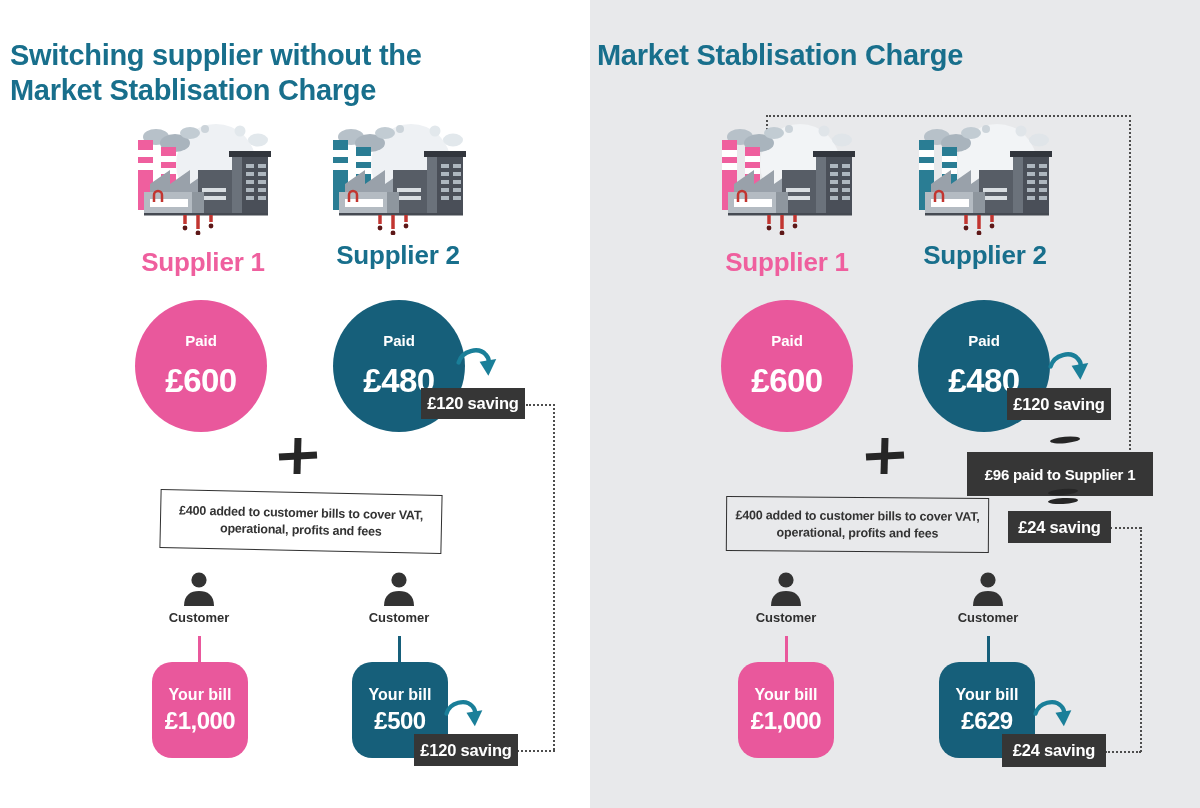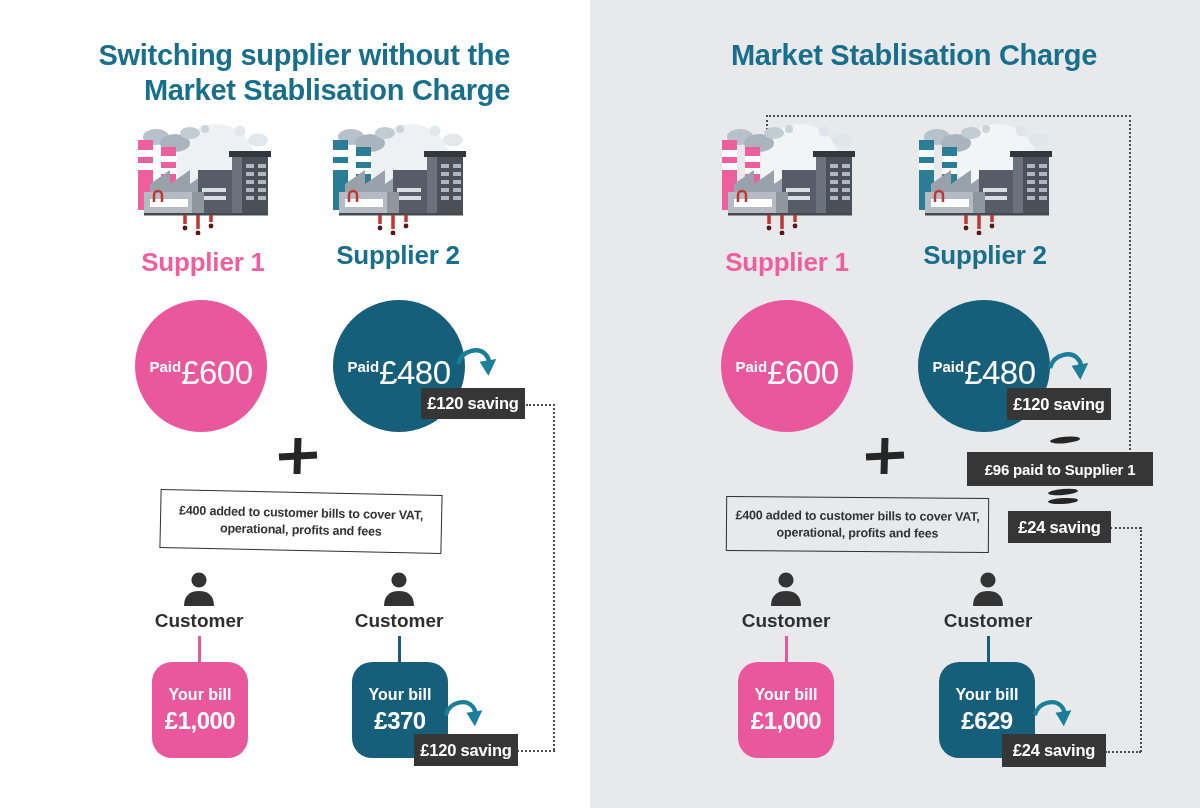--- a/index.html
+++ b/index.html
@@ -1,36 +1,36 @@
 <!DOCTYPE html>
 <html><head>
 <meta charset="utf-8">
 <style>
   html,body{margin:0;padding:0;background:#fff;}
   #stage{position:relative;width:1200px;height:808px;background:#ffffff;overflow:hidden;
          font-family:"Liberation Sans",sans-serif;color:#2e2e2e;}
   .abs{position:absolute;}
   .panel-bg{background:#e8e9eb;}
-  .title{font-size:29px;font-weight:700;color:#186f8c;text-align:right;line-height:1.22;letter-spacing:-0.3px;}
+  .title{font-size:29px;font-weight:700;color:#186f8c;text-align:left;line-height:1.22;letter-spacing:-0.3px;}
   .supplier-name{font-size:26px;font-weight:700;text-align:center;letter-spacing:-0.2px;}
   .supplier-name.pink{color:#ef5f9e;margin-top:7px;}
   .supplier-name.teal{color:#186f8c;}
-  .paid-circle{width:132px;height:132px;border-radius:50%;display:flex;flex-direction:row;
+  .paid-circle{width:132px;height:132px;border-radius:50%;display:flex;flex-direction:column;
                align-items:center;justify-content:center;color:#fff;text-align:center;}
   .paid-circle.pink{background:#e9589c;}
   .paid-circle.teal{background:#165f7a;}
   .paid-label{font-size:15px;font-weight:700;}
-  .paid-value{font-size:33px;font-weight:400;letter-spacing:-0.5px;margin-top:13px;}
+  .paid-value{font-size:33px;font-weight:700;letter-spacing:-0.5px;margin-top:13px;}
   .badge{background:#363636;color:#ffffff;font-weight:700;font-size:16.5px;display:flex;
          align-items:center;justify-content:center;white-space:nowrap;letter-spacing:-0.2px;}
   .badge.small-type{font-size:15px;}
   .note-box{border:1.6px solid #2f2f2f;display:flex;flex-direction:column;align-items:center;
             justify-content:center;text-align:center;font-size:12.5px;font-weight:700;color:#333;
             line-height:1.3;white-space:nowrap;letter-spacing:-0.2px;}
-  .customer-label{font-size:19px;font-weight:700;color:#2f2f2f;text-align:center;}
+  .customer-label{font-size:13px;font-weight:700;color:#2f2f2f;text-align:center;}
   .bill-card{width:96px;height:96px;border-radius:20px;color:#fff;display:flex;flex-direction:column;
              align-items:center;justify-content:center;text-align:center;}
   .bill-card.pink{background:#e9589c;}
   .bill-card.teal{background:#165f7a;}
   .bill-label{font-size:16px;font-weight:700;}
   .bill-value{font-size:24px;font-weight:700;letter-spacing:-0.5px;margin-top:3px;}
   .vline{width:3px;}
   .vline.pink{background:#e9589c;}
   .vline.teal{background:#165f7a;}
   .dot-h{border-top:2px dotted #4d4d4d;height:0;}
@@ -204,21 +204,21 @@
 
   <div class="abs vline pink" style="left:198px;top:636px;height:27px;"></div>
   <div class="abs vline teal" style="left:398px;top:636px;height:27px;"></div>
 
   <div class="abs bill-card pink" style="left:152px;top:662px;">
     <div class="bill-label">Your bill</div>
     <div class="bill-value">£1,000</div>
   </div>
   <div class="abs bill-card teal" style="left:352px;top:662px;">
     <div class="bill-label">Your bill</div>
-    <div class="bill-value">£370</div>
+    <div class="bill-value">£500</div>
   </div>
 
   <div class="abs icon-box" style="left:444px;top:696px;width:40px;height:42px;">
     <svg viewBox="0 0 48 46">
         <path d="M3 19 C7 5 26 1 34 10 C37 13 38 17 37 21" fill="none" stroke="#1a7f99" stroke-width="5" stroke-linecap="round"></path>
         <polygon points="27,18 46,15 37,34" fill="#1a7f99"></polygon>
       </svg>
   </div>
   <div class="abs badge" style="left:414px;top:734px;width:104px;height:32px;">£120 saving</div>
 
@@ -336,21 +336,21 @@
       </svg>
   </div>
   <div class="abs badge" style="left:1007px;top:388px;width:104px;height:32px;">£120 saving</div>
 
   <div class="abs icon-box" style="left:1048px;top:434px;width:34px;height:12px;">
     <svg viewBox="0 0 34 12">
         <ellipse cx="17" cy="6" rx="15" ry="3.2" fill="#262626" transform="rotate(-5 17 6)"></ellipse>
       </svg>
   </div>
 
-  <div class="abs badge small-type" style="left:967px;top:452px;width:186px;height:34px;">£96 paid to Supplier 1</div>
+  <div class="abs badge small-type" style="left:967px;top:452px;width:186px;height:44px;">£96 paid to Supplier 1</div>
 
   <div class="abs icon-box" style="left:1046px;top:487px;width:34px;height:19px;">
     <svg viewBox="0 0 34 19">
         <ellipse cx="17" cy="5" rx="15" ry="3" fill="#262626" transform="rotate(-5 17 5)"></ellipse>
         <ellipse cx="17" cy="14" rx="15" ry="3" fill="#262626" transform="rotate(-3 17 14)"></ellipse>
       </svg>
   </div>
 
   <div class="abs badge" style="left:1008px;top:511px;width:103px;height:32px;">£24 saving</div>
 

